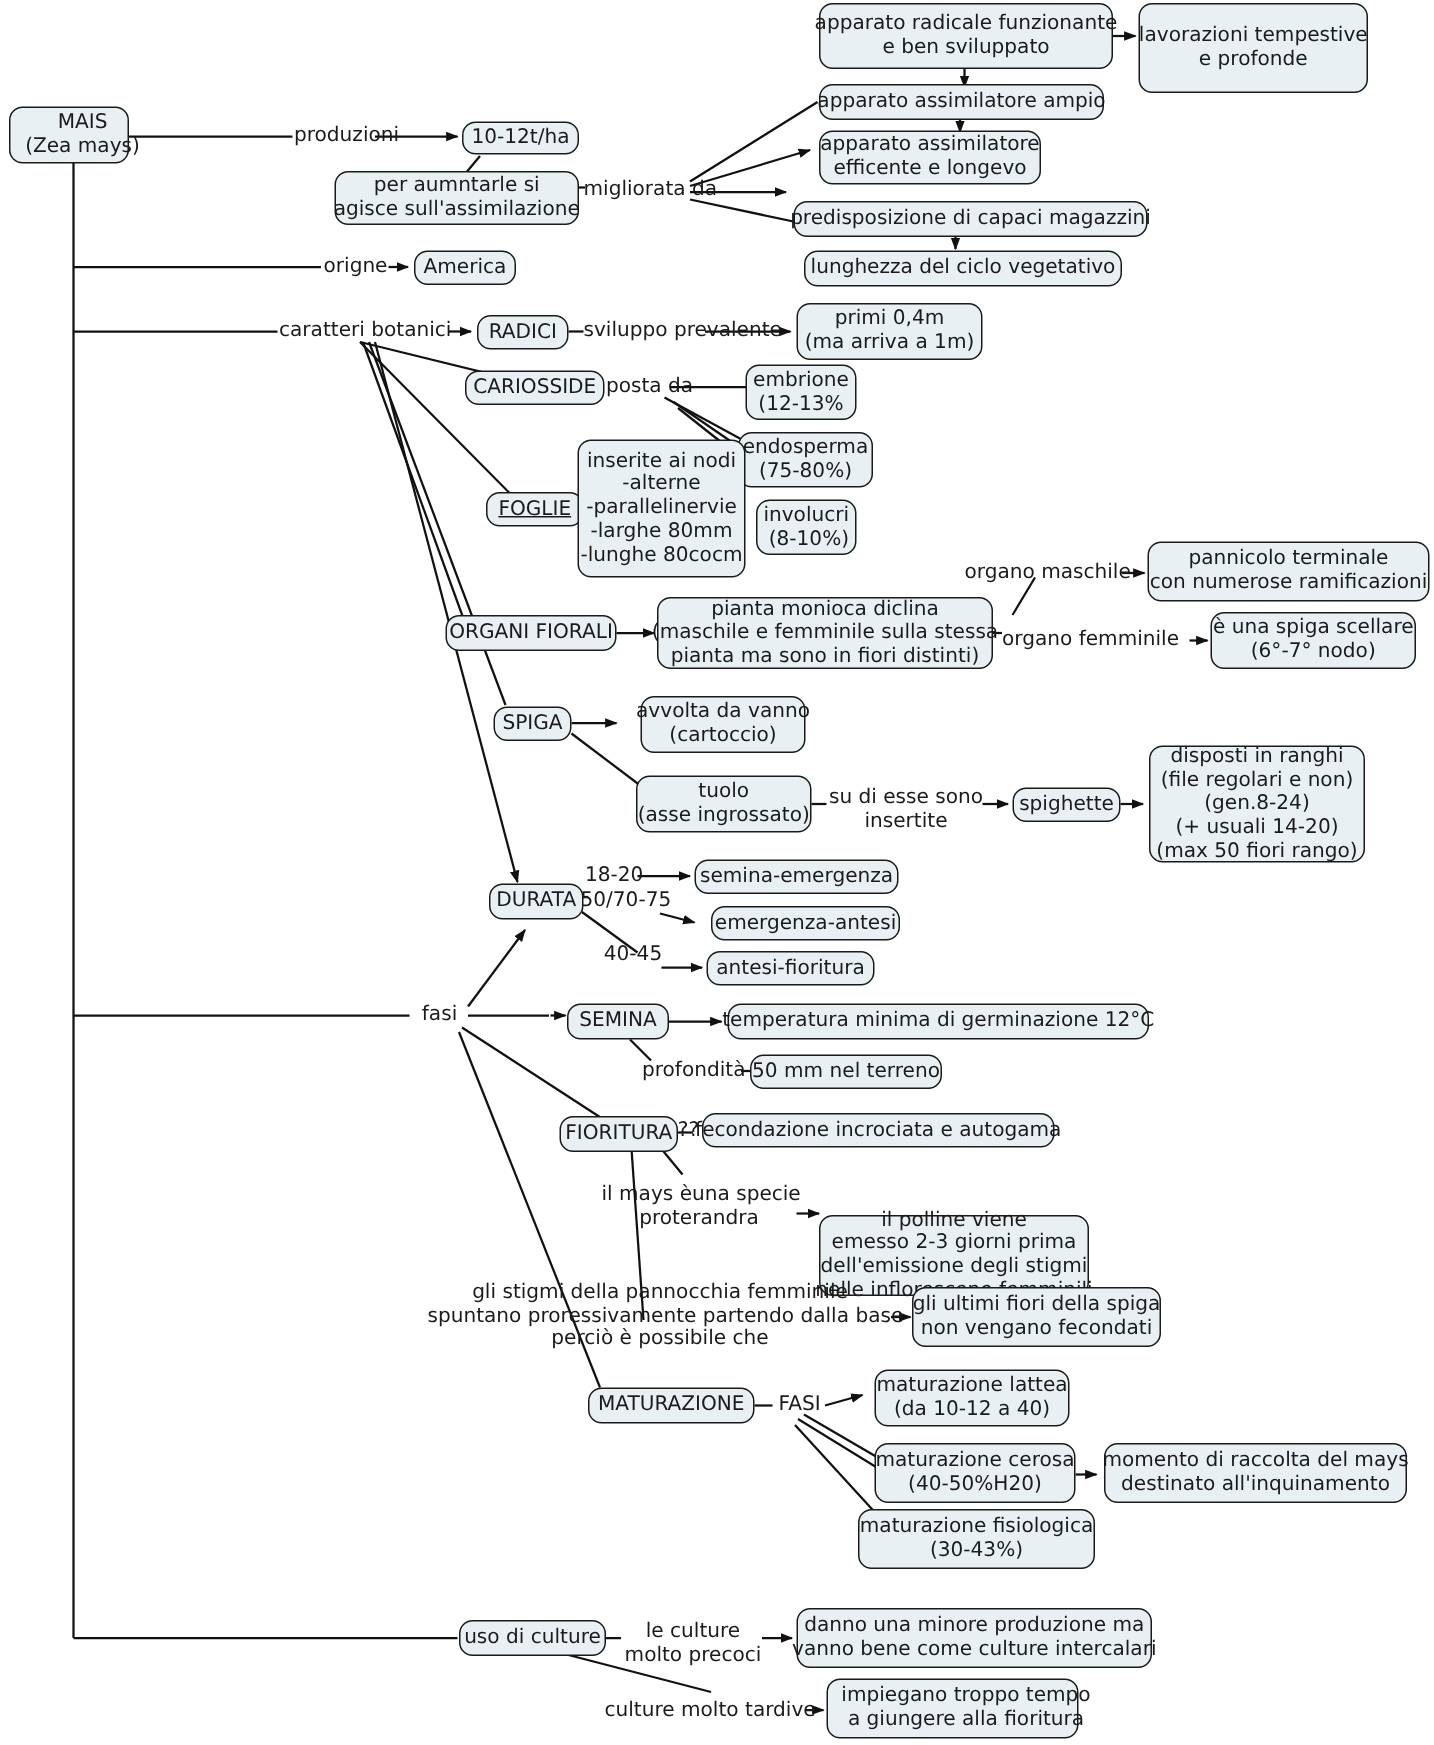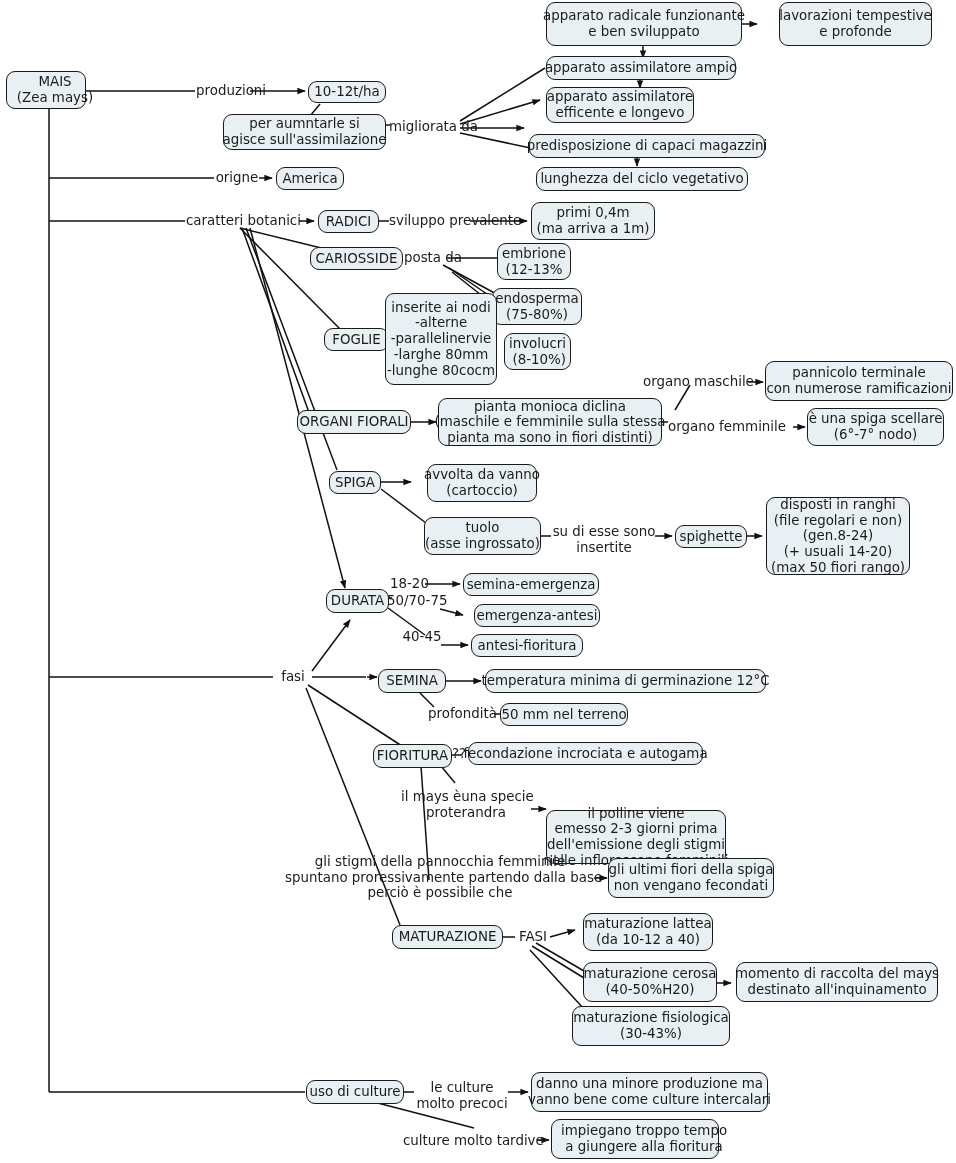--- a/index.html
+++ b/index.html
@@ -150,21 +150,21 @@
   </svg>
 
   <div class="node" style="left:6px;top:71px;width:80px;height:38px;padding-left:24px;">MAIS
 (Zea mays)</div>
   <div class="node" style="left:308px;top:81px;width:78px;height:22px;">10-12t/ha</div>
   <div class="node" style="left:546px;top:2px;width:196px;height:44px;">apparato radicale funzionante
 e ben sviluppato</div>
 
   <div class="node" style="left:223px;top:114px;width:163px;height:36px;">per aumntarle si
 agisce sull'assimilazione</div>
-  <div class="node" style="left:759px;top:2px;width:153px;height:44px;margin-left:20px;">lavorazioni tempestive
+  <div class="node" style="left:759px;top:2px;width:153px;height:60px;">lavorazioni tempestive
 e profonde</div>
   <div class="node" style="left:546px;top:56px;width:190px;height:24px;">apparato assimilatore ampio</div>
   <div class="node" style="left:546px;top:87px;width:148px;height:36px;">apparato assimilatore
 efficente e longevo</div>
   <div class="node" style="left:529px;top:134px;width:236px;height:24px;">predisposizione di capaci magazzini</div>
   <div class="node" style="left:536px;top:167px;width:212px;height:24px;">lunghezza del ciclo vegetativo</div>
 
   <div class="node" style="left:276px;top:167px;width:68px;height:23px;">America</div>
 
   <div class="node" style="left:318px;top:210px;width:61px;height:23px;">RADICI</div>
@@ -172,21 +172,21 @@
 (ma arriva a 1m)</div>
 
   <div class="node" style="left:310px;top:247px;width:93px;height:23px;">CARIOSSIDE</div>
   <div class="node" style="left:497px;top:243px;width:74px;height:37px;">embrione
 (12-13%</div>
   <div class="node" style="left:492px;top:288px;width:90px;height:37px;">endosperma
 (75-80%)</div>
   <div class="node" style="left:504px;top:333px;width:67px;height:37px;text-align:right;">involucri
 (8-10%)</div>
 
-  <div class="node" style="left:324px;top:328px;width:65px;height:23px;">FOGLIE</div>
+  <div class="node" style="left:324px;top:328px;width:65px;height:23px;text-decoration:underline;">FOGLIE</div>
   <div class="node" style="left:385px;top:293px;width:112px;height:92px;">inserite ai nodi
 -alterne
 -parallelinervie
 -larghe 80mm
 -lunghe 80cocm</div>
 
   <div class="node" style="left:297px;top:410px;width:114px;height:24px;">ORGANI FIORALI</div>
   <div class="node" style="left:438px;top:398px;width:224px;height:48px;">pianta monioca diclina
 (maschile e femminile sulla stessa
 pianta ma sono in fiori distinti)</div>

